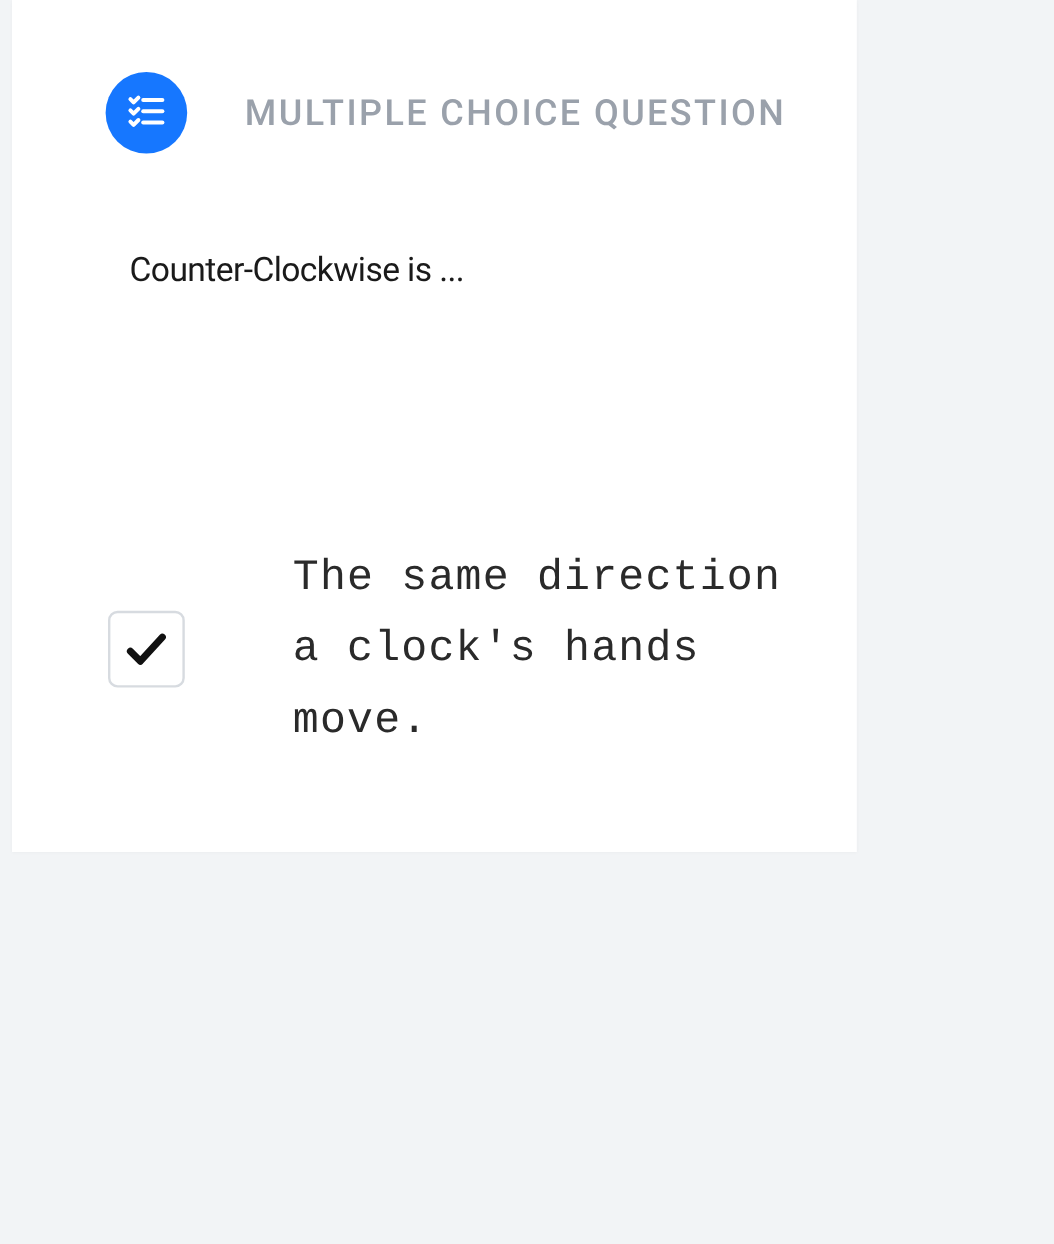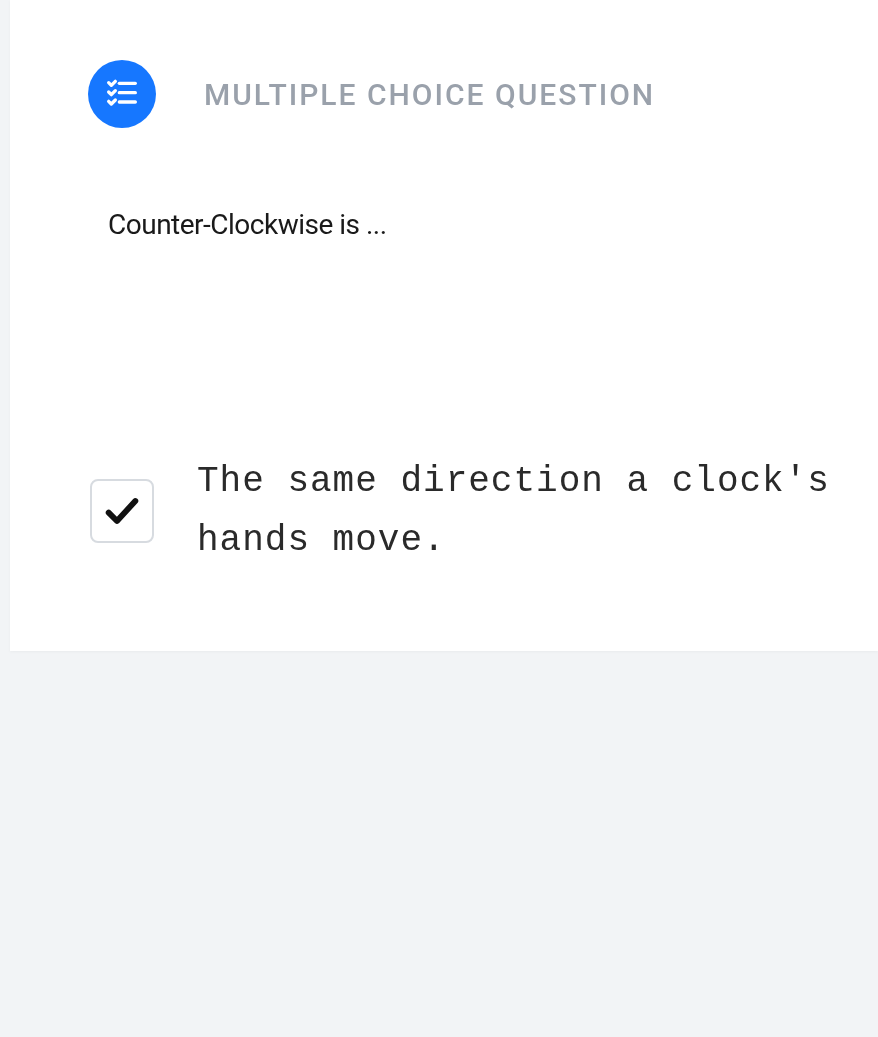--- a/index.html
+++ b/index.html
@@ -6,21 +6,21 @@
   html, body {
     width: 878px;
     height: 1037px;
     background: #f2f4f6;
     font-family: -apple-system, BlinkMacSystemFont, "Segoe UI", Roboto, Helvetica, Arial, sans-serif;
   }
   .card {
     position: relative;
     background: #ffffff;
     margin-left: 10px;
-    width: 868px;
+    width: 704px;
     padding-top: 60px;
     padding-bottom: 0;
     box-shadow: 0 1px 3px rgba(0,0,0,0.04);
   }
   .header {
     display: flex;
     align-items: center;
     padding-left: 78px;
     padding-right: 40px;
     gap: 48px;
@@ -49,21 +49,21 @@
     font-size: 28px;
     color: #1a1a1a;
     font-weight: 400;
     margin-bottom: 130px;
     letter-spacing: -0.5px;
   }
   .option {
     display: flex;
     align-items: center;
     padding: 80px 40px 80px 80px;
-    gap: 43px;
+    gap: 90px;
     border-top: 1px solid transparent;
   }
   .option + .option {
     border-top: 1px solid #e8eaed;
   }
   .option:first-of-type {
     padding-top: 0;
     padding-bottom: 100px;
   }
   .checkbox {

